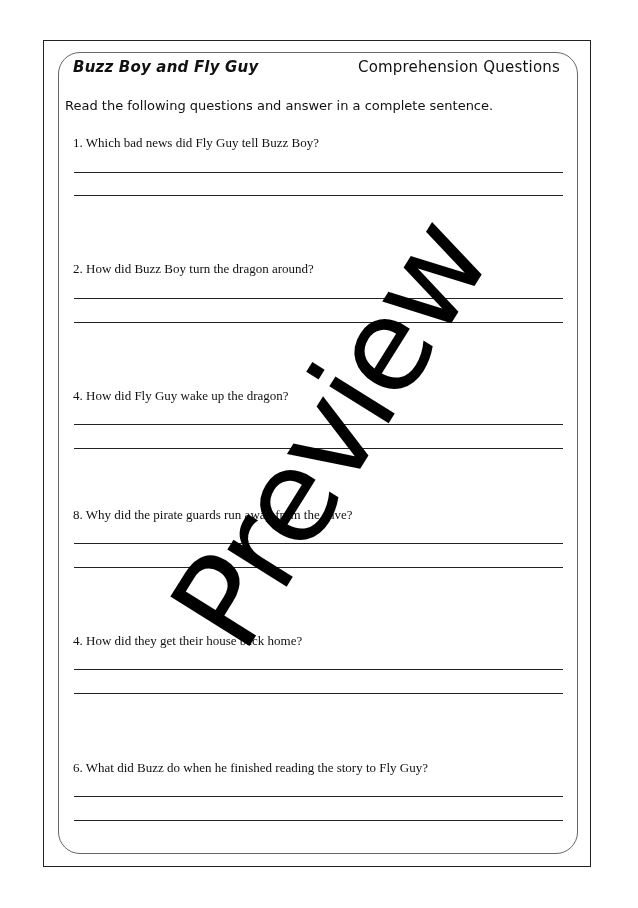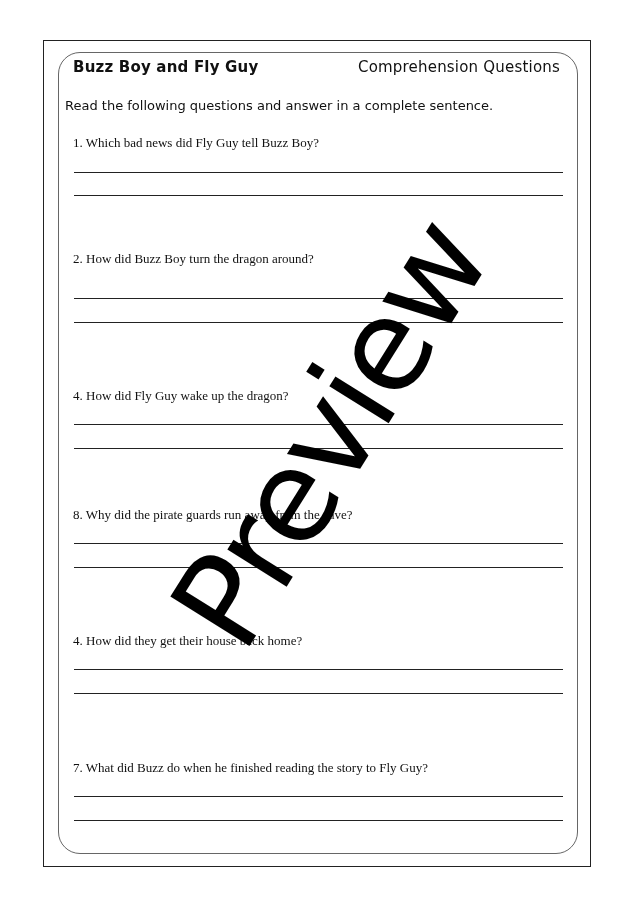--- a/index.html
+++ b/index.html
@@ -1,52 +1,52 @@
 <!DOCTYPE html>
 <html><head>
 <meta charset="utf-8">
 <style>
   html, body { margin:0; padding:0; background:#ffffff; }
   body { width:638px; height:908px; position:relative; overflow:hidden; font-family:"DejaVu Sans", sans-serif; color:#111; }
   .outer { position:absolute; left:43px; top:40px; width:548px; height:827px; border:1px solid #222; box-sizing:border-box; }
   .inner { position:absolute; left:58px; top:52px; width:520px; height:802px; border:1.5px solid #666; border-radius:22px; box-sizing:border-box; }
-  .title-left { position:absolute; left:73px; top:58px; font-size:15px; font-weight:bold; letter-spacing:0.2px; }
+  .title-left { position:absolute; left:73px; top:58px; font-size:15px; font-weight:bold; letter-spacing:0.2px;font-style:italic; }
   .title-right { position:absolute; right:78px; top:58px; font-size:15px; font-weight:normal; letter-spacing:0.2px; }
   .instr { position:absolute; left:65px; top:98px; font-size:13px; }
   .q { position:absolute; left:73px; font-size:13px;font-family:Liberation Serif, serif; }
   .line { position:absolute; left:74px; width:489px; height:0; border-top:1px solid #222; }
   .watermark { position:absolute; left:95px; top:370px; font-family:"DejaVu Sans", sans-serif; font-size:128px; color:#000; transform:rotate(-58deg); transform-origin:center; letter-spacing:-4px; line-height:1; pointer-events:none; }
 </style>
 </head>
 <body>
 
 <div class="outer"></div>
 <div class="inner"></div>
 
 <div class="title-left">Buzz Boy and Fly Guy</div>
 <div class="title-right">Comprehension Questions</div>
 <div class="instr">Read the following questions and answer in a complete sentence.</div>
 
 <div class="q" style="top:135px">1. Which bad news did Fly Guy tell Buzz Boy?</div>
 <div class="line" style="top:172px"></div>
 <div class="line" style="top:195px"></div>
 
-<div class="q" style="top:251px">2. How did Buzz Boy turn the dragon around?</div>
+<div class="q" style="top:261px">2. How did Buzz Boy turn the dragon around?</div>
 <div class="line" style="top:298px"></div>
 <div class="line" style="top:322px"></div>
 
 <div class="q" style="top:388px">4. How did Fly Guy wake up the dragon?</div>
 <div class="line" style="top:424px"></div>
 <div class="line" style="top:448px"></div>
 
 <div class="q" style="top:507px">8. Why did the pirate guards run away from the cave?</div>
 <div class="line" style="top:543px"></div>
 <div class="line" style="top:567px"></div>
 
 <div class="q" style="top:633px">4. How did they get their house back home?</div>
 <div class="line" style="top:669px"></div>
 <div class="line" style="top:693px"></div>
 
-<div class="q" style="top:760px">7. What did Buzz do when he finished reading the story to Fly Guy?</div>
+<div class="q" style="top:760px">6. What did Buzz do when he finished reading the story to Fly Guy?</div>
 <div class="line" style="top:796px"></div>
 <div class="line" style="top:820px"></div>
 
 <div class="watermark">Preview</div>
 
 </body></html>

